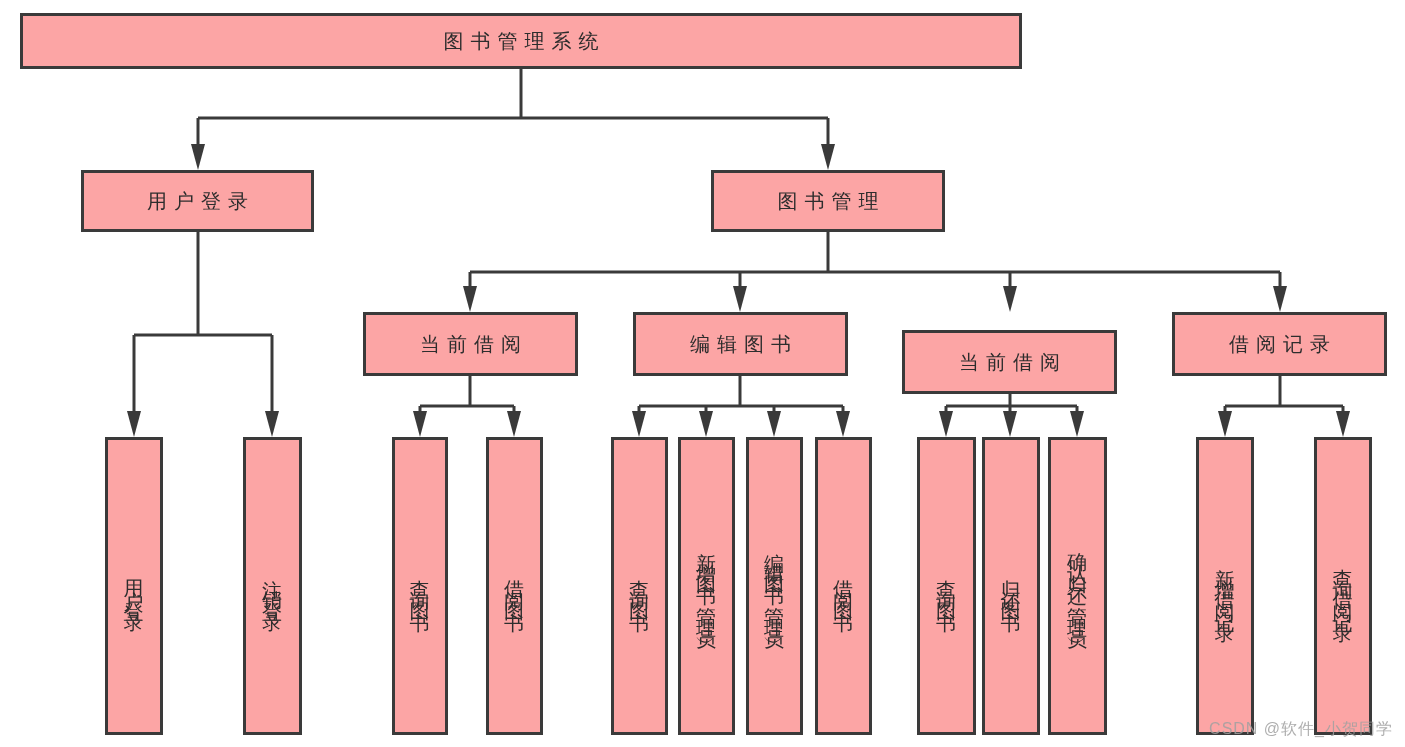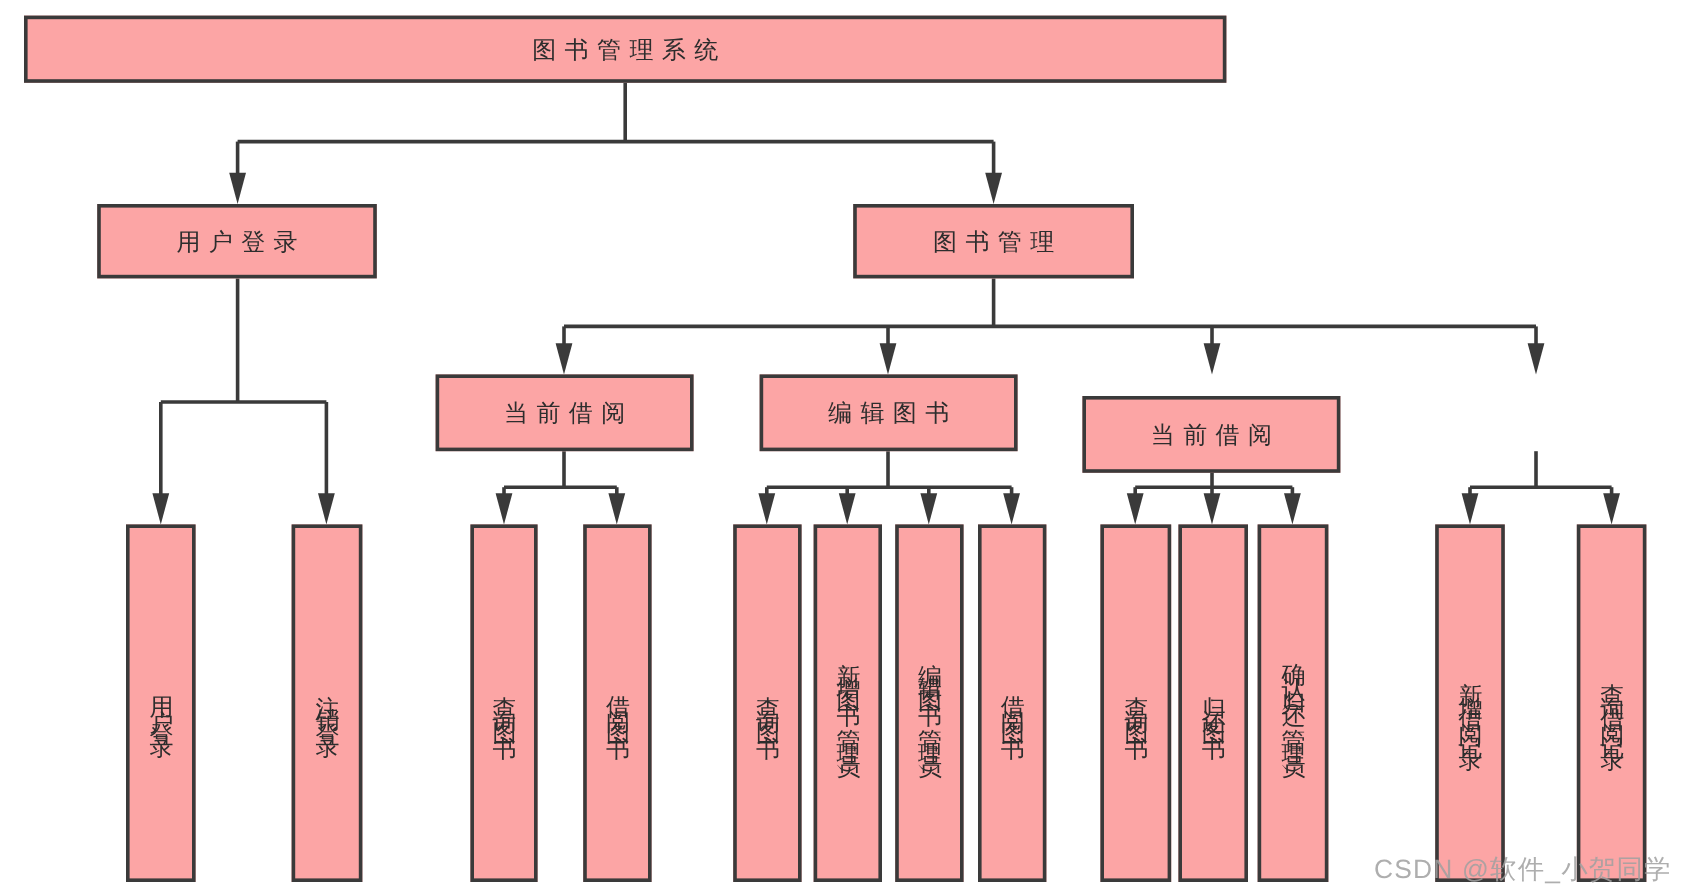--- a/index.html
+++ b/index.html
@@ -47,21 +47,21 @@
     font-size: 20px;
     letter-spacing: 11px;
     line-height: 1;
     color: #2d2d2d;
     max-height: 288px;
   }
   .watermark {
     position: absolute;
     right: 12px;
     bottom: 7px;
-    font-size: 22px;
+    font-size: 16px;
     letter-spacing: 1px;
     color: rgba(160, 160, 160, 0.85);
     z-index: 5;
     white-space: nowrap;
   }
 </style>
 </head>
 <body>
 
 <div class="canvas">
@@ -136,20 +136,21 @@
     </svg>
 
   <div class="box h" style="left:20px;top:13px;width:1002px;height:56px">图书管理系统</div>
 
   <div class="box h" style="left:81px;top:170px;width:233px;height:62px">用户登录</div>
   <div class="box h" style="left:711px;top:170px;width:234px;height:62px">图书管理</div>
 
   <div class="box h" style="left:363px;top:312px;width:215px;height:64px">当前借阅</div>
   <div class="box h" style="left:633px;top:312px;width:215px;height:64px">编辑图书</div>
   <div class="box h" style="left:902px;top:330px;width:215px;height:64px">当前借阅</div>
+  <div class="box h" style="left:1172px;top:312px;width:215px;height:64px">借阅记录</div>
 
   <div class="box leaf" style="left:105px;top:437px;width:58px;height:298px">
     <span class="vtext">用户登录</span>
   </div>
   <div class="box leaf" style="left:243px;top:437px;width:59px;height:298px">
     <span class="vtext">注销登录</span>
   </div>
 
   <div class="box leaf" style="left:392px;top:437px;width:56px;height:298px">
     <span class="vtext">查询图书</span>

